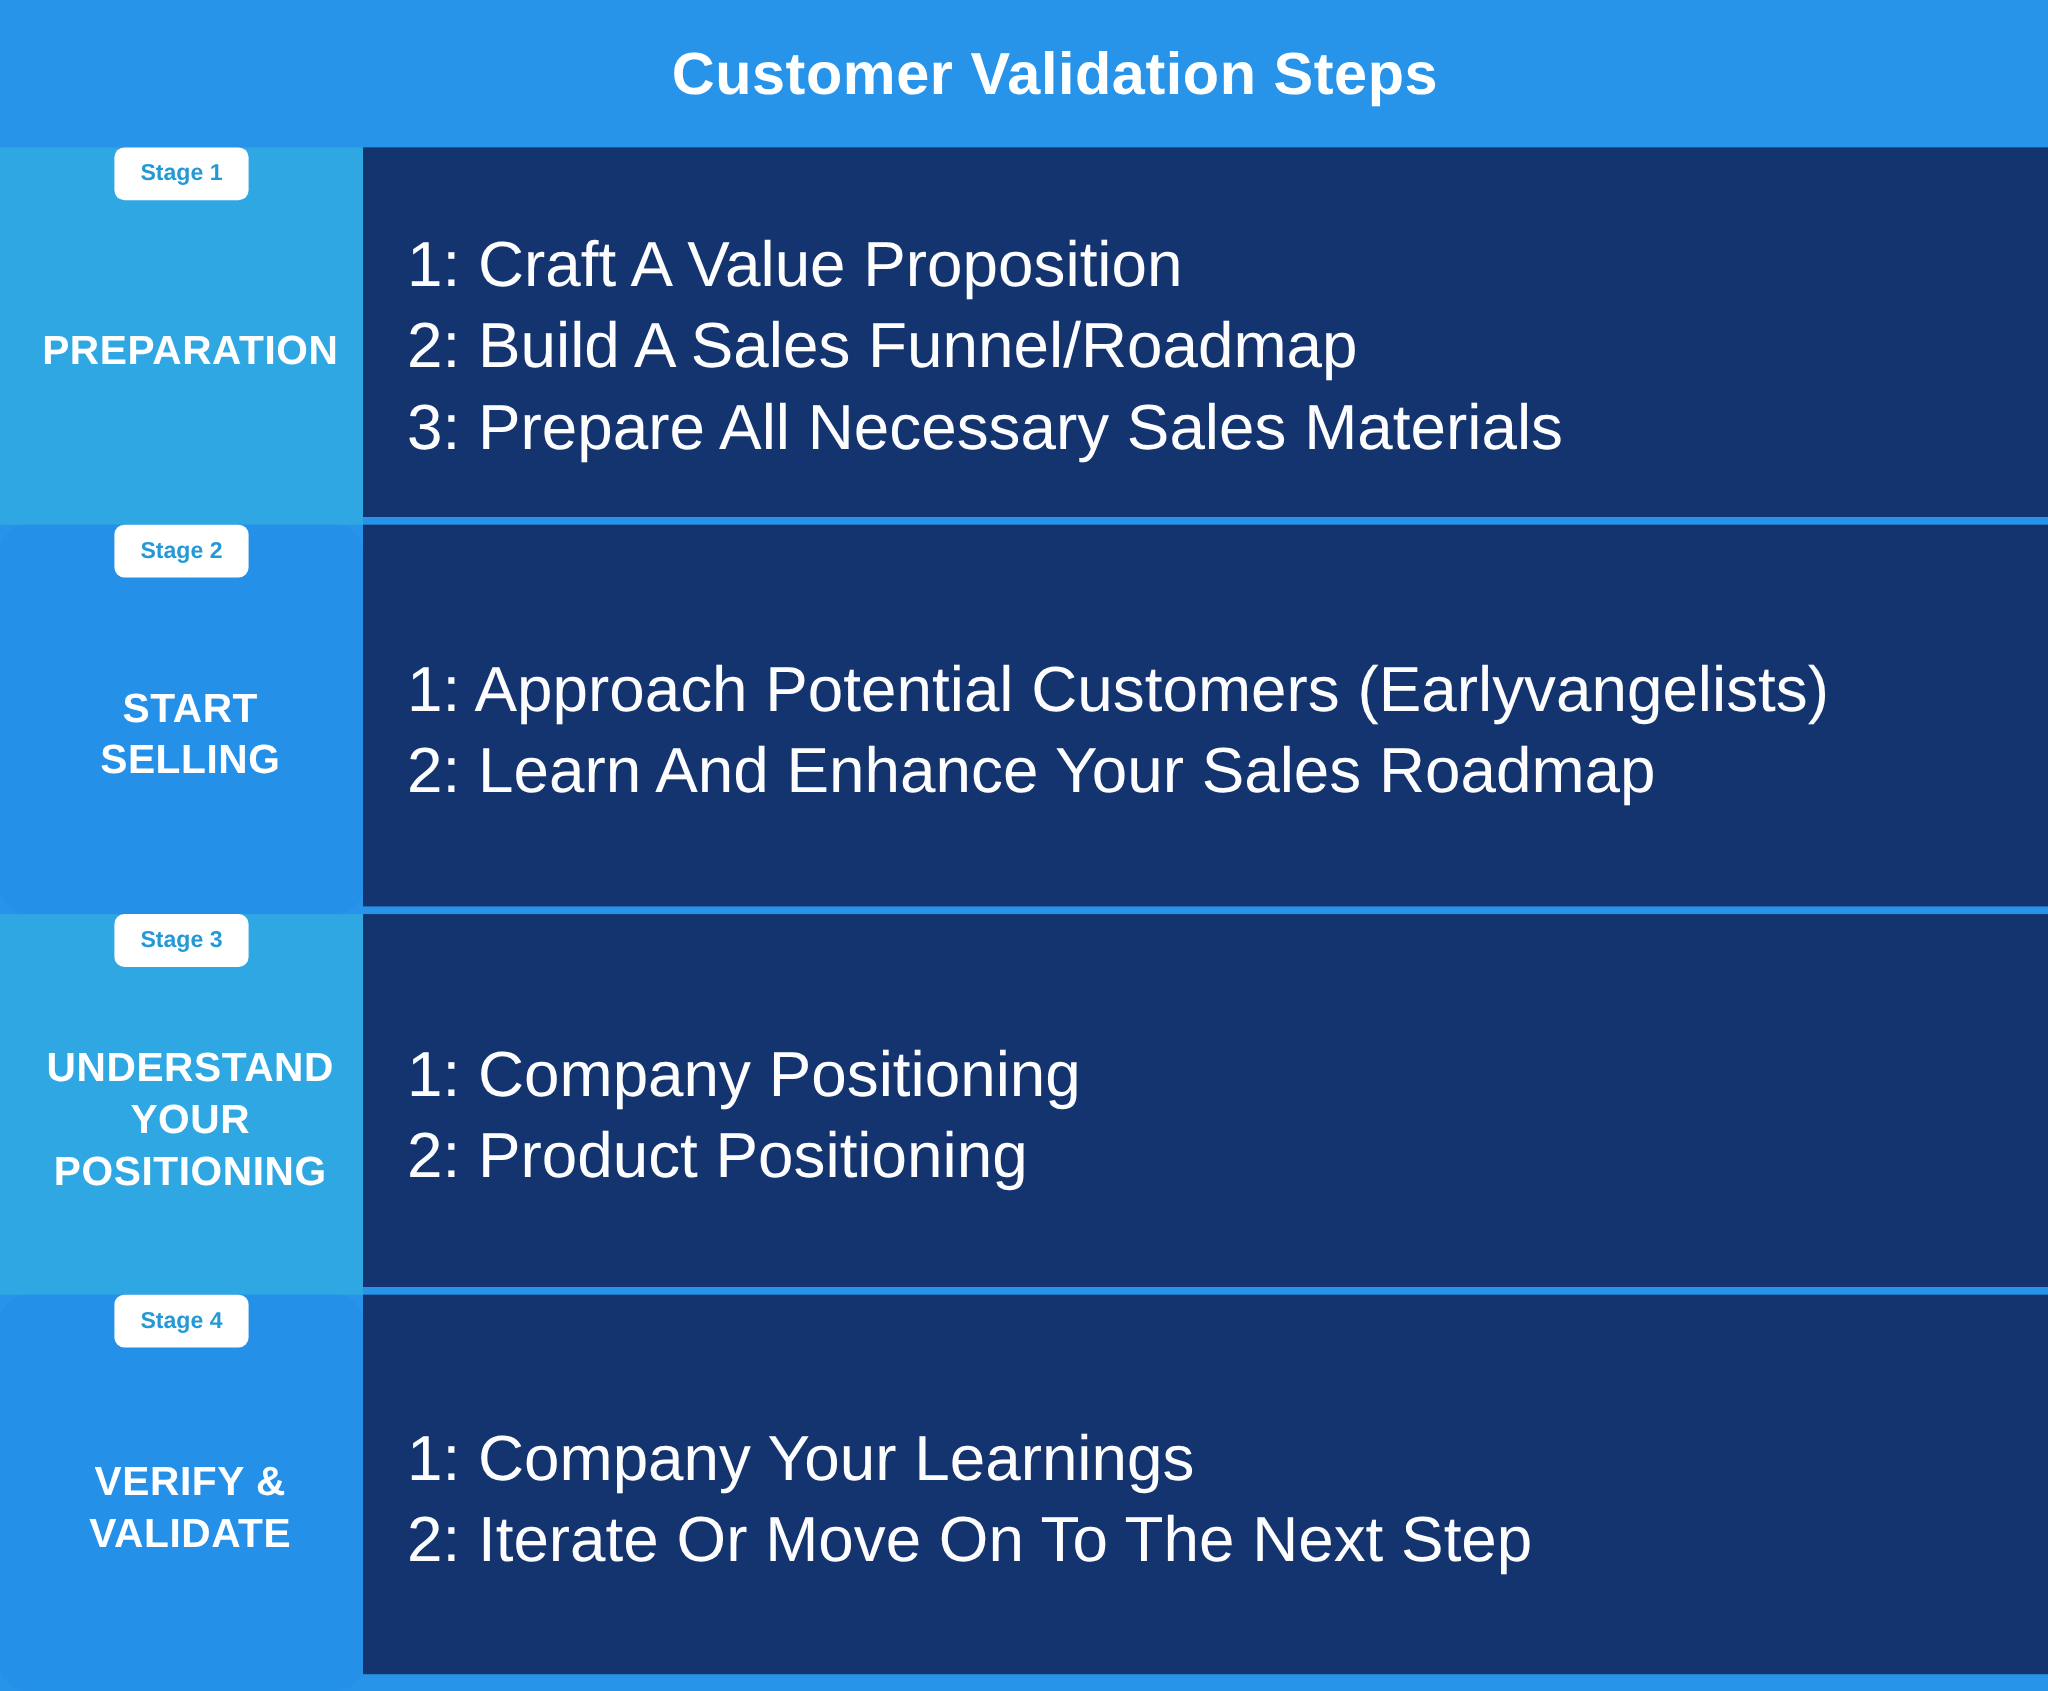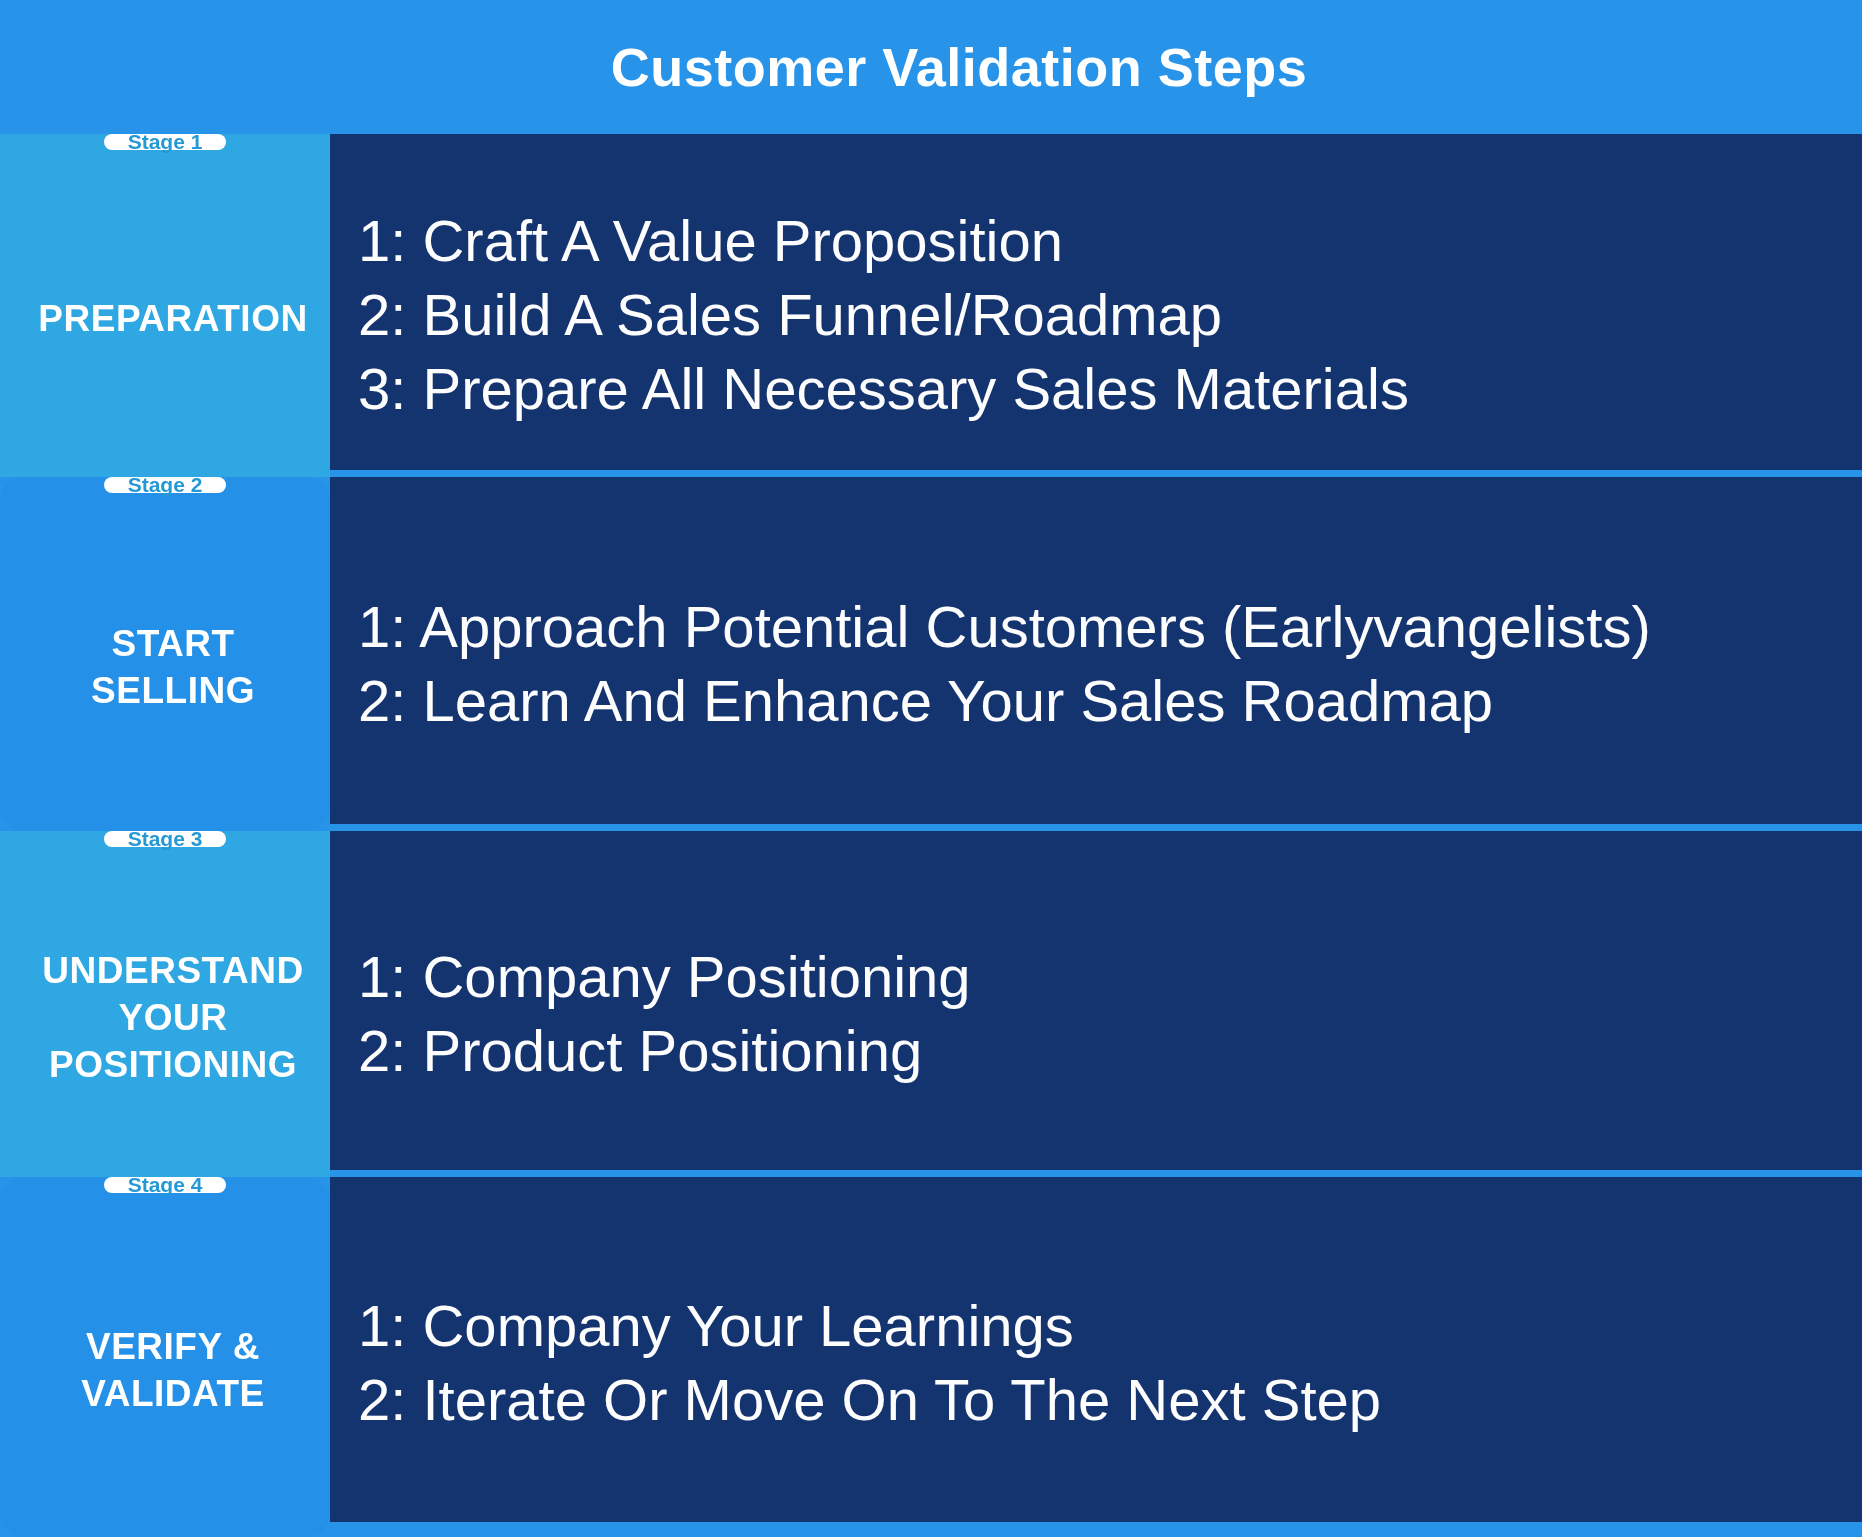--- a/index.html
+++ b/index.html
@@ -53,21 +53,21 @@
 
   .badge {
     position: absolute;
     top: 0;
     left: 50%;
     transform: translateX(-50%);
     background: #ffffff;
     border-radius: 0 0 9px 9px;
     border-radius: 9px;
     min-width: 122px;
-    height: 16px;
+    height: 48px;
     display: flex;
     align-items: center;
     justify-content: center;
     box-sizing: border-box;
     padding: 0 14px;
   }
   .badge span {
     color: #2499d6;
     font-size: 21px;
     font-weight: bold;
@@ -84,21 +84,21 @@
     margin-left: 16px;
   }
 
   .panel {
     flex: 1 1 auto;
     background: #143470;
     margin-bottom: 7px;
     display: flex;
     flex-direction: column;
     justify-content: center;
-    padding-left: 28px;
+    padding-left: 40px;
     padding-top: 26px;
     padding-bottom: 0;
     box-sizing: border-box;
   }
   .row.r4 .panel { margin-bottom: 15px; }
 
   .item {
     color: #fdfdfe;
     font-size: 58px;
     line-height: 74px;

